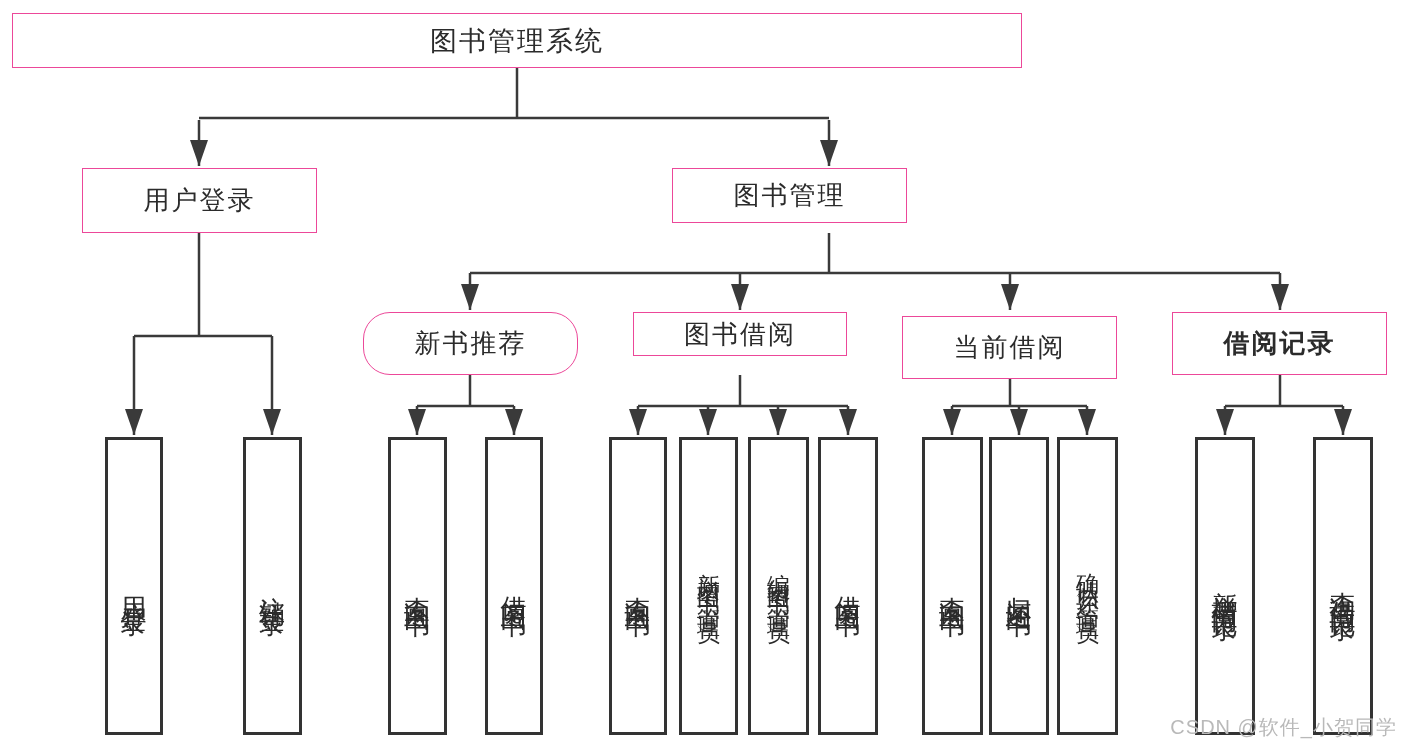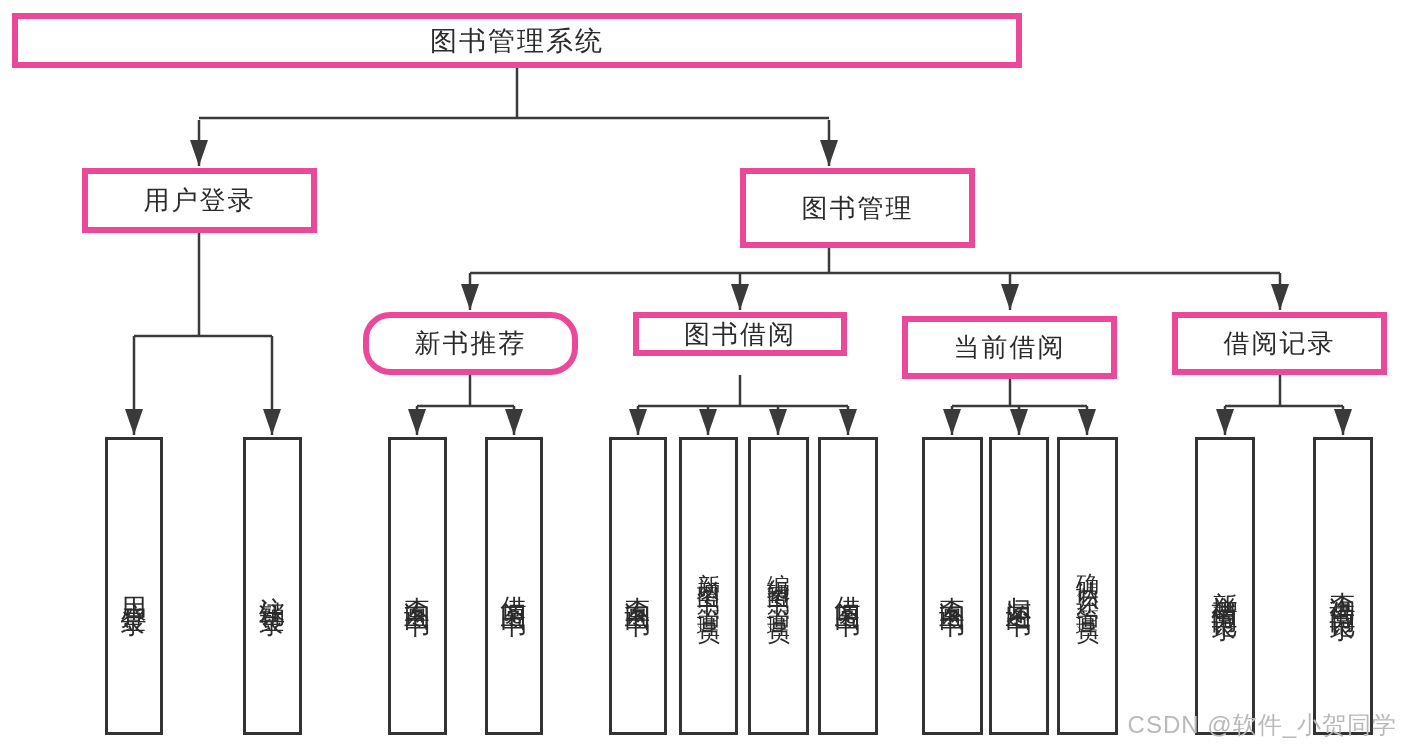--- a/index.html
+++ b/index.html
@@ -8,21 +8,21 @@
     font-family: "Liberation Sans", "DejaVu Sans", sans-serif;
     width: 1405px; height: 747px; position: relative; overflow: hidden;
     color: #2b2b2b;
   }
   #canvas { position: absolute; left: 0; top: 0; width: 1405px; height: 747px; }
   #wires { position: absolute; left: 0; top: 0; width: 1405px; height: 747px; }
 
   .node {
     position: absolute;
     background: #ffffff;
-    border: 6px solid #ec4899;
+    border: 1px solid #ec4899;
     display: flex; align-items: center; justify-content: center;
     text-align: right;
     color: #2b2b2b;
     z-index: 2;
   }
   .node.root   { font-size: 27px; letter-spacing: 2px; }
   .node.branch { font-size: 26px; letter-spacing: 2px; }
 
   .leaf {
     position: absolute;
@@ -42,44 +42,44 @@
     color: #2b2b2b;
   }
   .leaf .vtext.long {
     font-size: 23px;
     letter-spacing: 7px;
   }
 
   
   .pos-root        { left: 12px;   top: 13px;  width: 1010px; height: 55px; }
   .pos-user-login  { left: 82px;   top: 168px; width: 235px;  height: 65px; }
-  .pos-book-mgmt   { left: 740px;  top: 168px; width: 235px;  height: 80px; }
+  .pos-book-mgmt   { left: 672px;  top: 168px; width: 235px;  height: 55px; }
   .pos-new-books   { left: 363px;  top: 312px; width: 215px;  height: 63px; border-radius: 27px; }
   .pos-borrowing   { left: 633px;  top: 312px; width: 214px;  height: 44px; }
   .pos-current     { left: 902px;  top: 316px; width: 215px;  height: 63px; }
-  .pos-records     { left: 1172px; top: 312px; width: 215px;  height: 63px; }
+  .pos-records     { left: 1172px; top: 312px; width: 215px;  height: 63px; font-weight: bold; }
 
   .pos-a1 { left: 105px;  width: 58px; }
   .pos-a2 { left: 243px;  width: 59px; }
   .pos-b1 { left: 388px;  width: 59px; }
   .pos-b2 { left: 485px;  width: 58px; }
   .pos-c1 { left: 609px;  width: 58px; }
   .pos-c2 { left: 679px;  width: 59px; }
   .pos-c3 { left: 748px;  width: 61px; }
   .pos-c4 { left: 818px;  width: 60px; }
   .pos-d1 { left: 922px;  width: 61px; }
   .pos-d2 { left: 989px;  width: 60px; }
   .pos-d3 { left: 1057px; width: 61px; }
   .pos-e1 { left: 1195px; width: 60px; }
   .pos-e2 { left: 1313px; width: 60px; }
 
   .watermark {
     position: absolute;
     right: 8px; bottom: 6px;
-    font-size: 24px;
+    font-size: 20px;
     letter-spacing: 1px;
     color: #b9b9b9;
     z-index: 5;
     white-space: nowrap;
   }
 </style>
 </head>
 <body>
 
 <div id="canvas">

